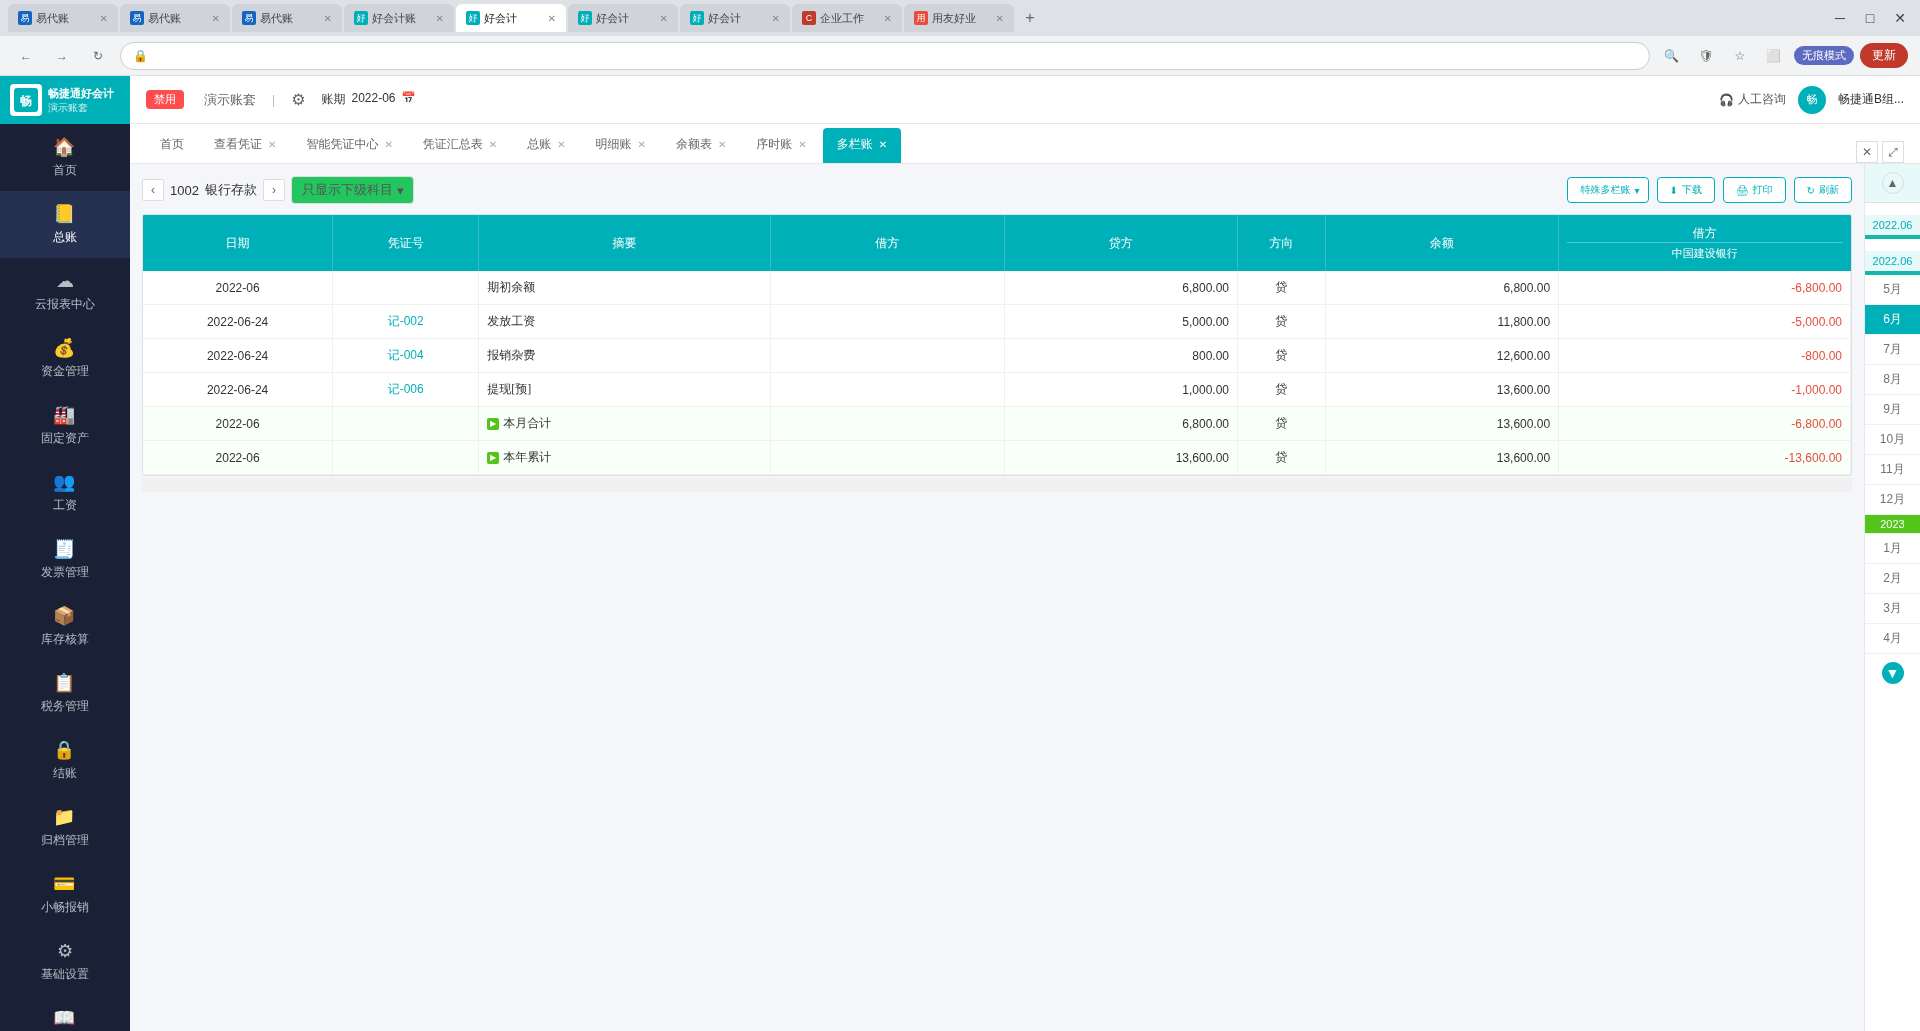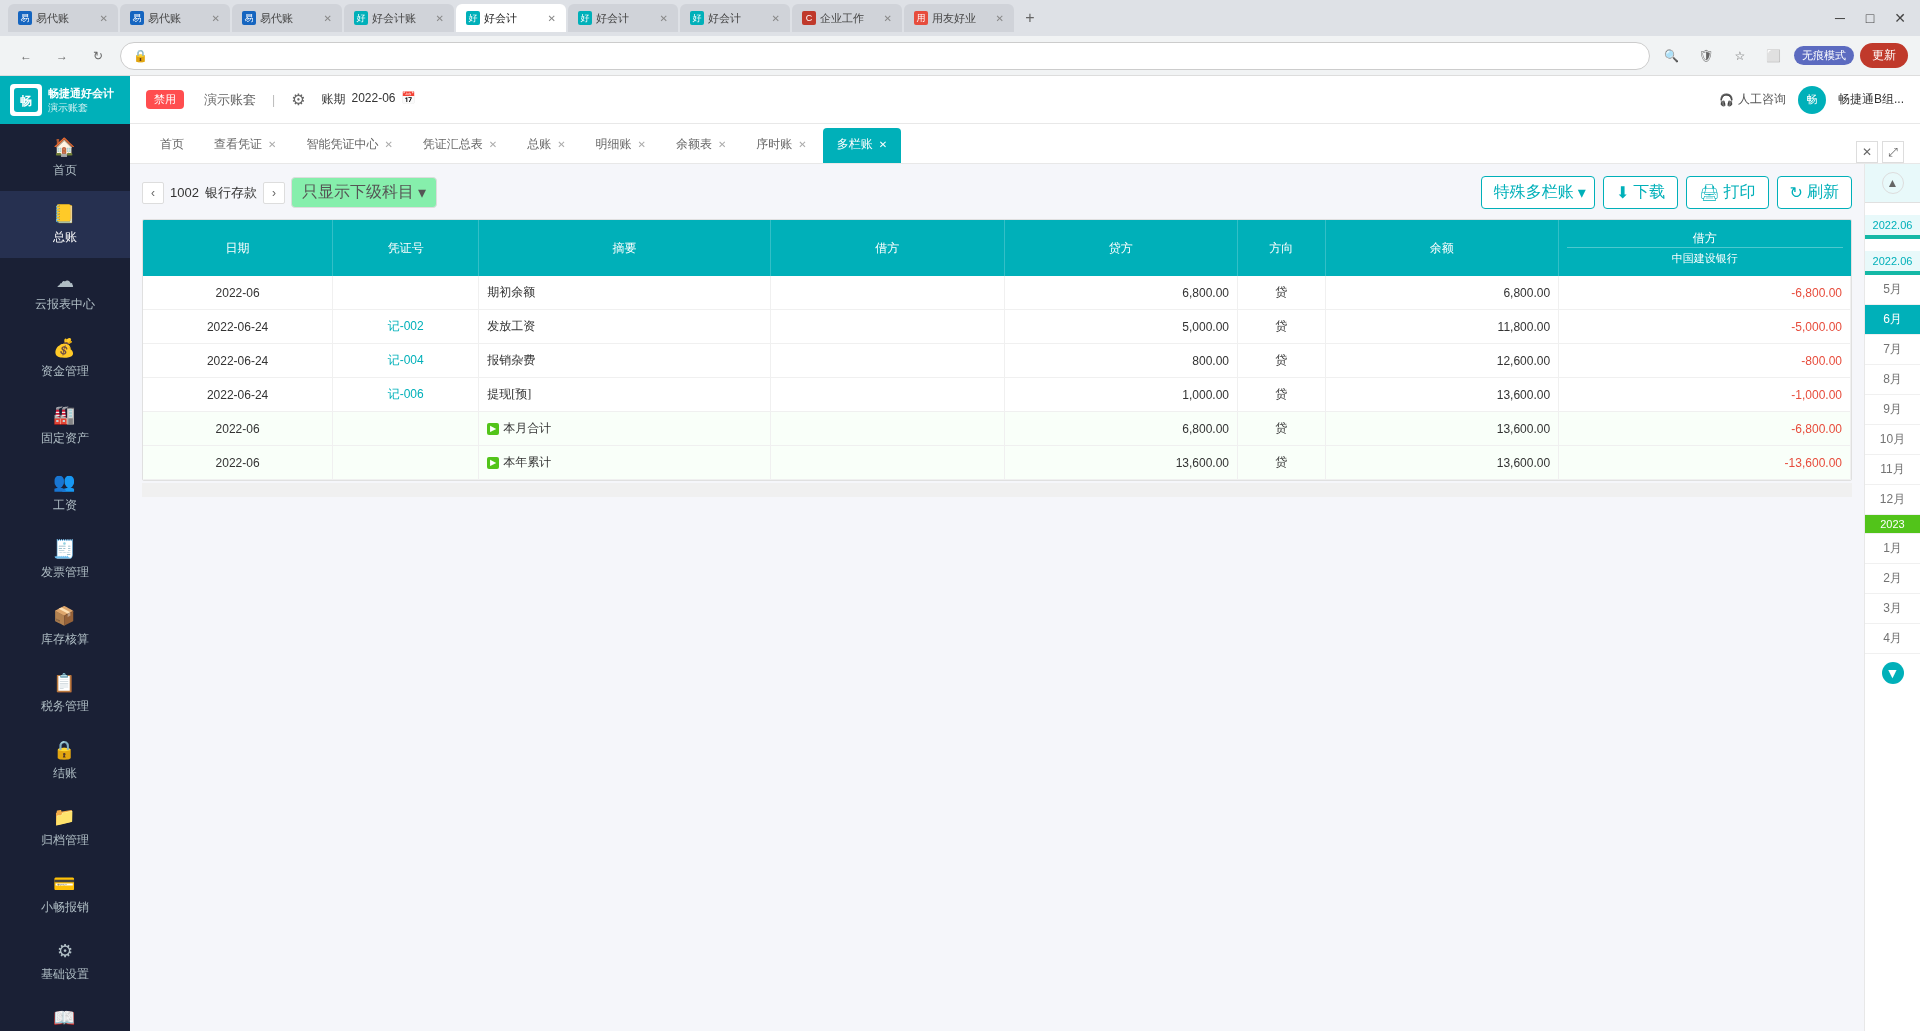--- a/index.html
+++ b/index.html
@@ -58,23 +58,23 @@
 
     
     .content-area { flex: 1; display: flex; overflow: hidden; }
     .ledger-main { flex: 1; padding: 12px; overflow: auto; }
 
     
     .ledger-header { display: flex; align-items: center; justify-content: space-between; margin-bottom: 10px; }
     .ledger-nav { display: flex; align-items: center; gap: 6px; }
     .ledger-nav-btn { width: 22px; height: 22px; border: 1px solid #ddd; background: #fff; cursor: pointer; display: flex; align-items: center; justify-content: center; font-size: 12px; color: #666; border-radius: 2px; }
     .ledger-title { font-size: 13px; color: #333; font-weight: 500; }
-    .sub-filter { border: 1px solid #ddd; border-radius: 4px; padding: 4px 10px; font-size: 16px; color: #555; cursor: pointer; display: flex; align-items: center; gap: 4px; background: #86efac; }
+    .sub-filter { border: 1px solid #ddd; border-radius: 4px; padding: 4px 10px; font-size: 13px; color: #555; cursor: pointer; display: flex; align-items: center; gap: 4px; background: #22c55e; }
     .ledger-actions { display: flex; gap: 8px; align-items: center; }
-    .action-btn { padding: 5px 12px; border: 1px solid #00b0b9; color: #00b0b9; border-radius: 4px; font-size: 16px; cursor: pointer; background: #fff; display: flex; align-items: center; gap: 4px; }
+    .action-btn { padding: 5px 12px; border: 1px solid #00b0b9; color: #00b0b9; border-radius: 4px; font-size: 10px; cursor: pointer; background: #fff; display: flex; align-items: center; gap: 4px; }
     .action-btn.with-arrow { padding-right: 8px; }
 
     
     .ledger-table-wrap { background: #fff; border: 1px solid #e0e0e0; border-radius: 2px; overflow: hidden; }
     .ledger-table { width: 100%; border-collapse: collapse; }
     .ledger-table thead tr { background: #00b0b9; color: #fff; }
     .ledger-table thead th { padding: 10px 8px; text-align: center; font-weight: normal; font-size: 12px; border-right: 1px solid rgba(255,255,255,0.2); }
     .ledger-table thead th:last-child { border-right: none; }
     .ledger-table tbody tr { border-bottom: 1px solid #f0f0f0; }
     .ledger-table tbody td { padding: 8px 8px; text-align: center; font-size: 12px; color: #333; border-right: 1px solid #f0f0f0; }

